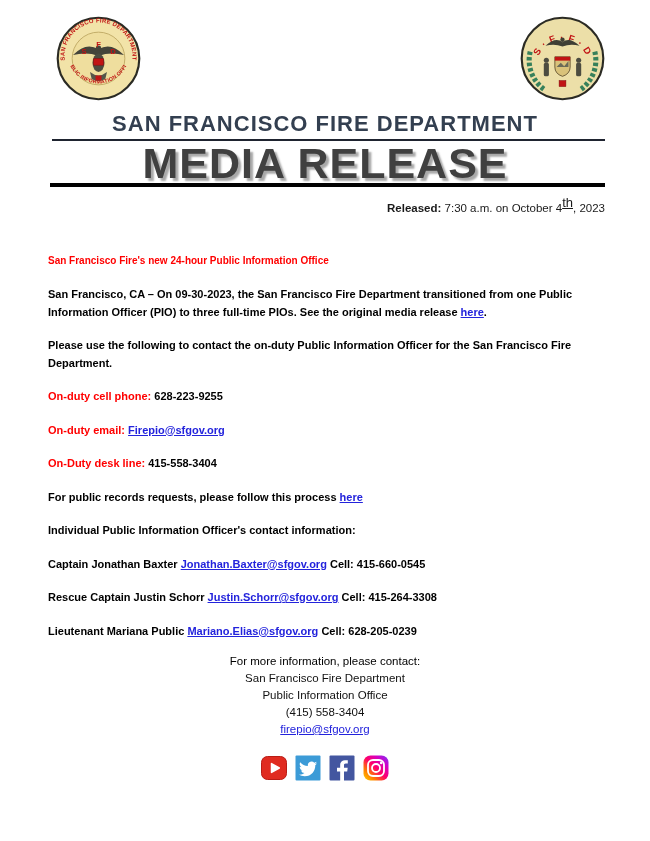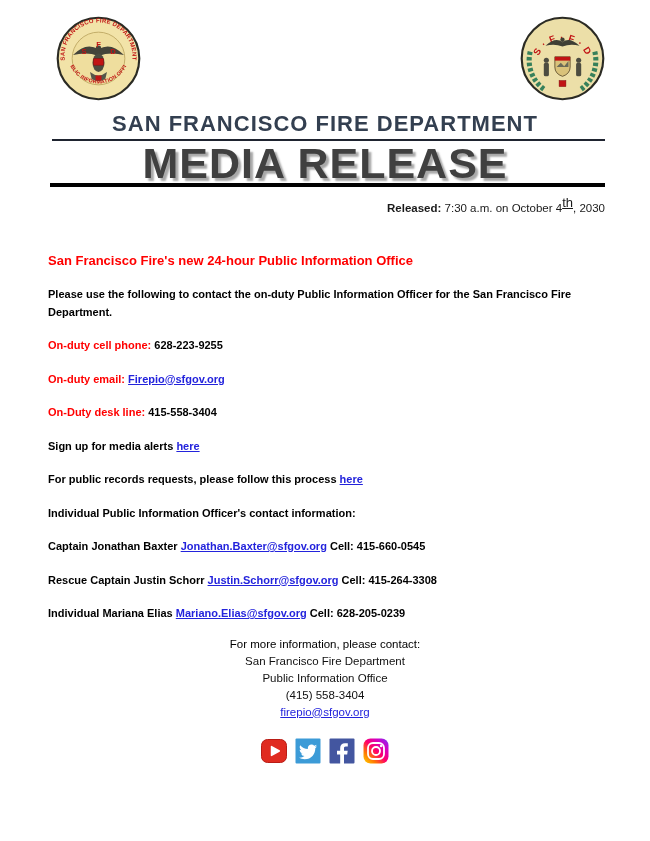--- a/index.html
+++ b/index.html
@@ -18,21 +18,21 @@
   .dept-title{margin-top:11px;text-align:center;font-size:22px;line-height:24px;font-weight:bold;letter-spacing:1px;color:#333F50;}
   .rule-thin{border:none;border-top:2px solid #1f2430;margin:3px 45px 0 52px;}
   .media-release{margin-top:2px;text-align:center;font-size:43px;line-height:40px;font-weight:bold;letter-spacing:1px;color:#404040;
     text-shadow:3px 3px 2px #a8a8a8;}
   .rule-thick{border:none;border-top:4px solid #000;margin:0 45px 0 50px;}
   .released{margin:14px 45px 0 0;text-align:right;font-size:11.5px;line-height:14px;color:#1a1a1a;}
   .released .rl{font-weight:bold;}
   sup{font-size:13px;vertical-align:super;line-height:0;text-decoration:underline;}
   
   .content{margin:0 45px 0 48px;font-size:11px;font-weight:bold;}
-  .headline{margin:36px 0 0;color:#FF0000;font-size:13px;line-height:19px;font-weight:bold;}
+  .headline{margin:36px 0 0;color:#FF0000;font-size:10px;line-height:19px;font-weight:bold;}
   .content p{margin:16px 0 0;line-height:17.5px;max-width:560px;}
   a{color:#2323DC;text-decoration:underline;cursor:pointer;}
   .red{color:#FF0000;text-align:right;}
   
   .footer{margin-top:13px;text-align:center;font-size:11.5px;line-height:17px;font-weight:normal;color:#111;}
   .footer .fb{font-weight:normal;color:#000;}
   .social{display:flex;justify-content:center;align-items:center;gap:8px;margin-top:17px;}
   .social svg{width:26px;height:26px;display:block;cursor:pointer;}
   .seal text{font-family:"Liberation Sans",sans-serif;}
 </style>
@@ -93,68 +93,67 @@
     </svg>
   </div>
 
   <div class="dept-title">SAN FRANCISCO FIRE DEPARTMENT</div>
   <hr class="rule-thin">
   <div class="media-release">MEDIA RELEASE</div>
   <hr class="rule-thick">
 
   <div class="released">
     <span class="rl">Released:</span>
-    <span>7:30 a.m. on October 4</span><sup>th</sup><span>, 2030</span>
+    <span>7:30 a.m. on October 4</span><sup>th</sup><span>, 2023</span>
   </div>
 
   <div class="content">
     <h1 class="headline">San Francisco Fire's new 24-hour Public Information Office</h1>
 
+    <p>
+      <span>San Francisco, CA – On 09-30-2023, the San Francisco Fire Department transitioned from one Public Information Officer (PIO) to three full-time PIOs. See the original media release </span><a href="#">here</a><span>.</span>
+    </p>
 
     <p>Please use the following to contact the on-duty Public Information Officer for the San Francisco Fire Department.</p>
 
     <p>
       <span class="red">On-duty cell phone:</span>
       <span>628-223-9255</span>
     </p>
 
     <p>
       <span class="red">On-duty email:</span>
       <a href="#">Firepio@sfgov.org</a>
     </p>
 
     <p>
       <span class="red">On-Duty desk line:</span>
       <span>415-558-3404</span>
     </p>
 
-    <p>
-      <span>Sign up for media alerts</span>
-      <a href="#">here</a>
-    </p>
 
     <p>
       <span>For public records requests, please follow this process</span>
       <a href="#">here</a>
     </p>
 
     <p>Individual Public Information Officer's contact information:</p>
 
     <p>
       <span>Captain Jonathan Baxter</span>
       <a href="#">Jonathan.Baxter@sfgov.org</a>
       <span>Cell: 415-660-0545</span>
     </p>
     <p>
       <span>Rescue Captain Justin Schorr</span>
       <a href="#">Justin.Schorr@sfgov.org</a>
       <span>Cell: 415-264-3308</span>
     </p>
     <p>
-      <span>Individual Mariana Elias</span>
+      <span>Lieutenant Mariana Public</span>
       <a href="#">Mariano.Elias@sfgov.org</a>
       <span>Cell: 628-205-0239</span>
     </p>
   </div>
 
   <div class="footer">
     <div class="fb">For more information, please contact:</div>
     <div>San Francisco Fire Department</div>
     <div>Public Information Office</div>
     <div>(415) 558-3404</div>

